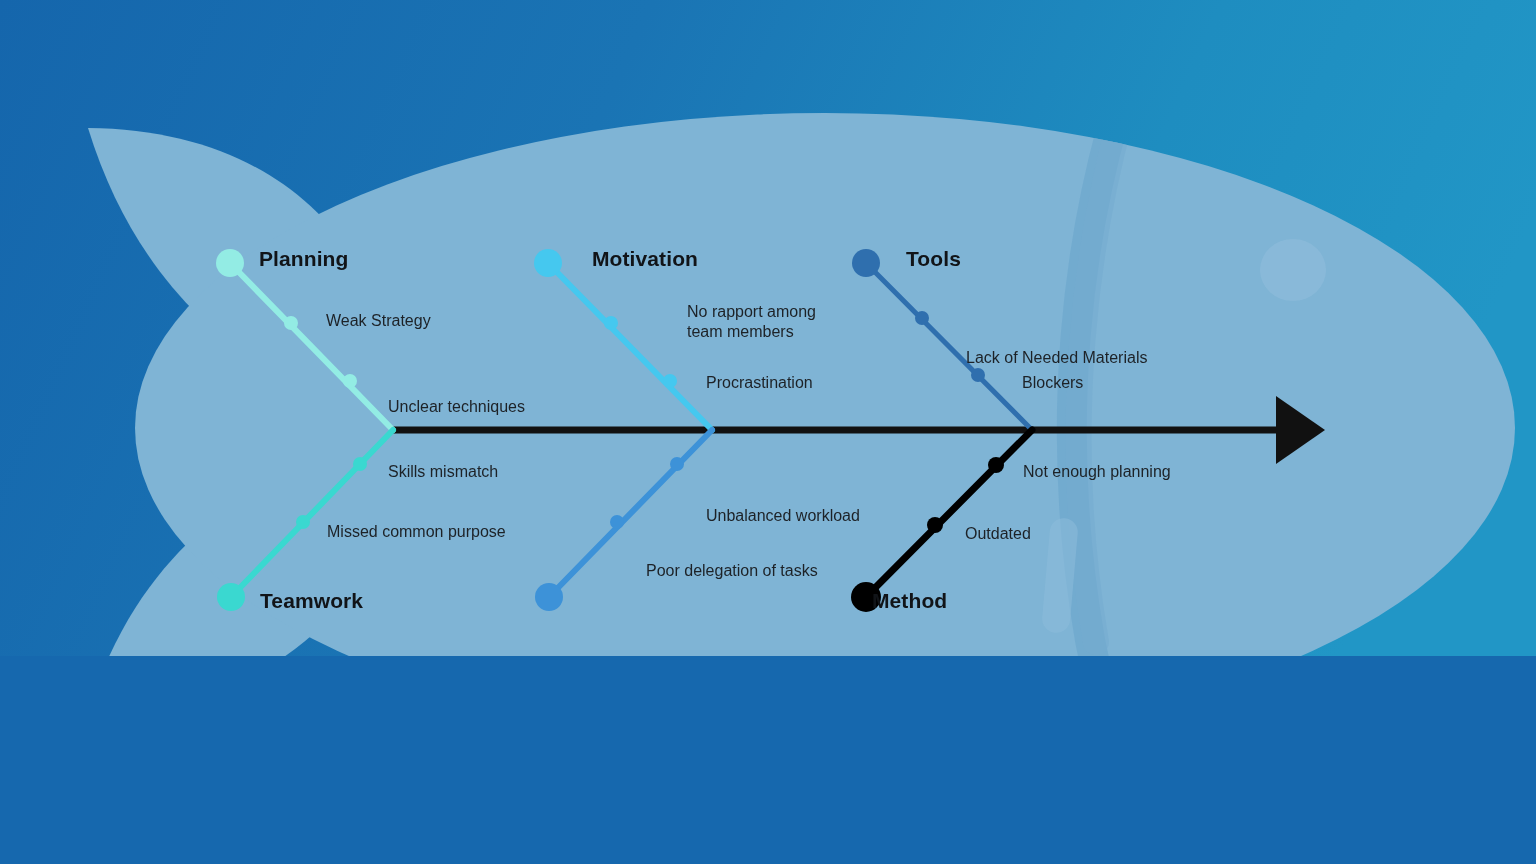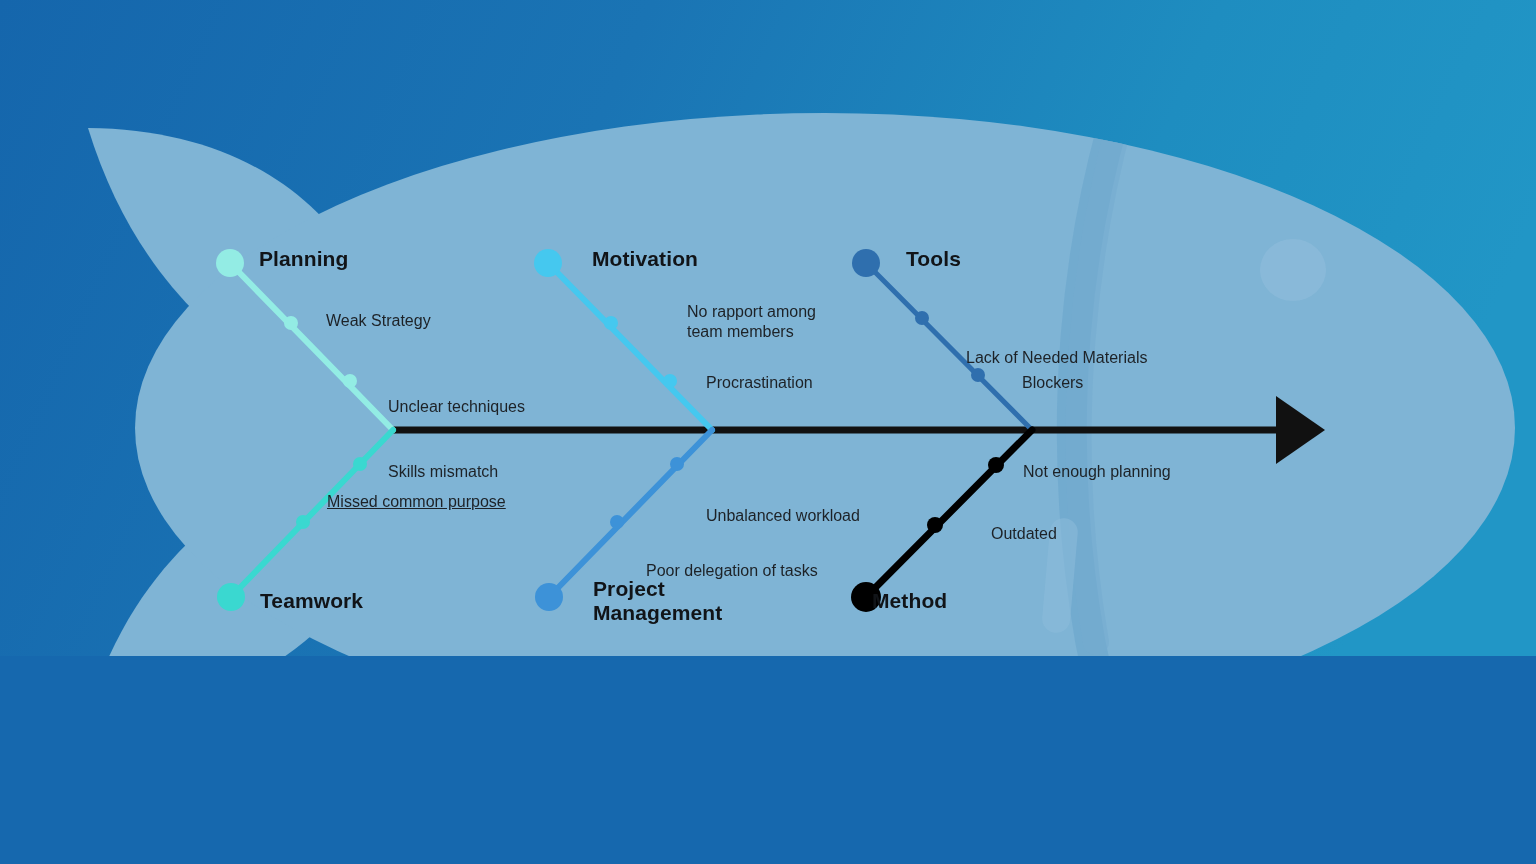--- a/index.html
+++ b/index.html
@@ -118,37 +118,35 @@
       <line x1="866" y1="597" x2="1032" y2="430" stroke="#000000" stroke-width="7" stroke-linecap="round"></line>
       <circle cx="866" cy="597" r="15" fill="#000000"></circle>
       <circle cx="996" cy="465" r="8" fill="#000000"></circle>
       <circle cx="935" cy="525" r="8" fill="#000000"></circle>
     </g>
   </svg>
 
   <div class="cat-label" style="left:259px; top:247px;">Planning</div>
   <div class="cat-label" style="left:260px; top:589px;">Teamwork</div>
   <div class="cat-label" style="left:592px; top:247px;">Motivation</div>
-  <div class="cat-label" style="left:593px; top:577px; white-space:pre;">Project
-Management</div>
   <div class="cat-label" style="left:906px; top:247px;">Tools</div>
   <div class="cat-label" style="left:872px; top:589px;">Method</div>
 
   <div class="cause-label" style="left:326px; top:311px;">Weak Strategy</div>
   <div class="cause-label" style="left:388px; top:373px;margin-top:24px;">Unclear techniques</div>
 
   <div class="cause-label" style="left:388px; top:462px;text-align:center;">Skills mismatch</div>
-  <div class="cause-label" style="left:327px; top:492px;text-decoration:underline;">Missed common purpose</div>
+  <div class="cause-label" style="left:327px; top:522px;">Missed common purpose</div>
 
   <div class="cause-label" style="left:647px; top:302px; white-space:pre;margin-left:40px;">No rapport among
 team members</div>
   <div class="cause-label" style="left:706px; top:373px;">Procrastination</div>
 
   <div class="cause-label" style="left:706px; top:464px;margin-top:42px;">Unbalanced workload</div>
   <div class="cause-label" style="left:646px; top:524px;margin-top:37px;">Poor delegation of tasks</div>
 
   <div class="cause-label" style="left:966px; top:311px;margin-top:37px;">Lack of Needed Materials</div>
   <div class="cause-label" style="left:1022px; top:373px;">Blockers</div>
 
   <div class="cause-label" style="left:1023px; top:462px;">Not enough planning</div>
-  <div class="cause-label" style="left:965px; top:524px;margin-left:26px;">Outdated</div>
+  <div class="cause-label" style="left:965px; top:524px;">Outdated</div>
 
 </div>
 
 </body></html>

